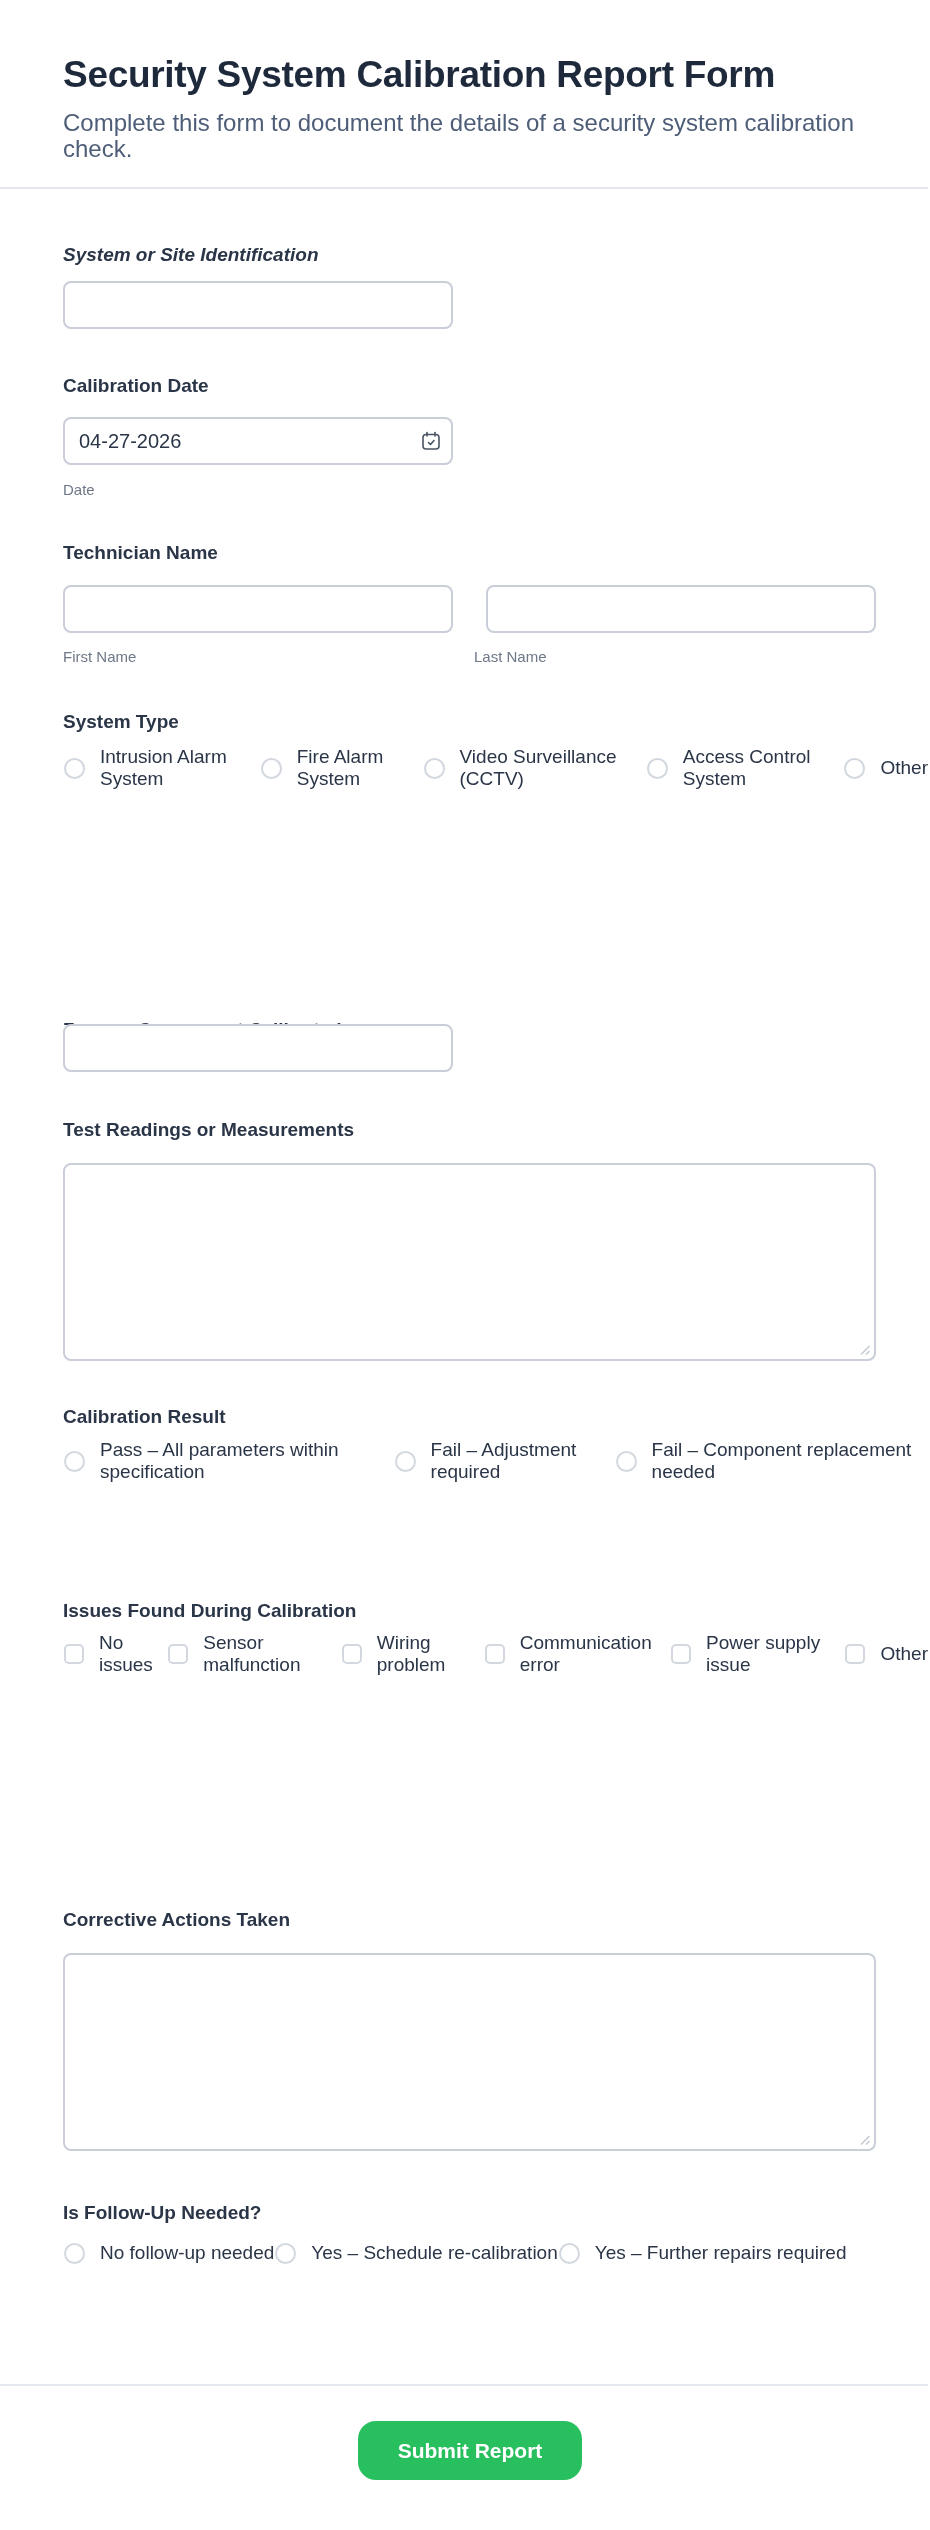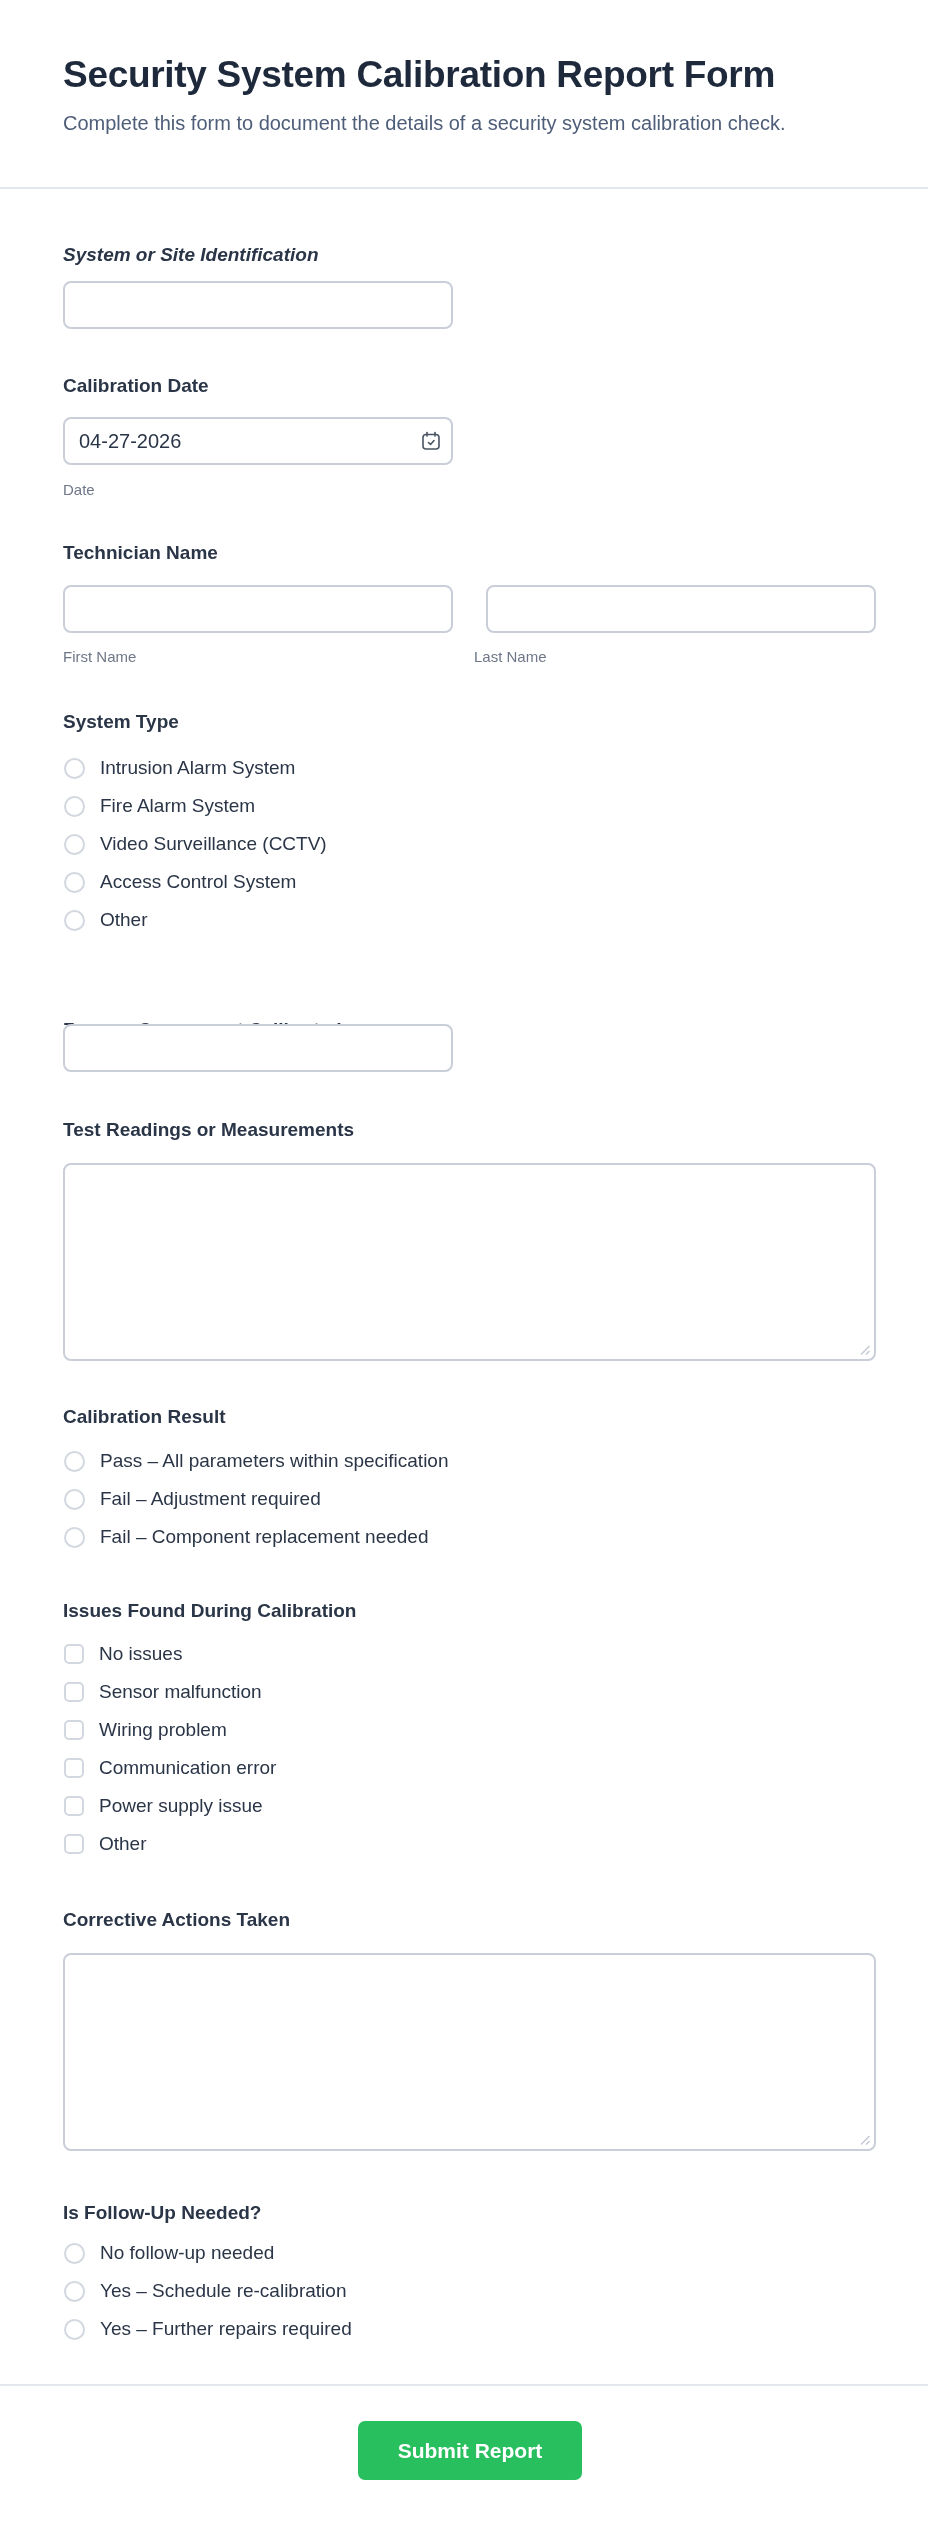--- a/index.html
+++ b/index.html
@@ -1,44 +1,44 @@
 <!DOCTYPE html>
 <html><head>
 <meta charset="utf-8">
 <style>
   html,body{margin:0;padding:0;background:#ffffff;}
   .page{position:relative;width:928px;height:2530px;background:#ffffff;
         font-family:"Liberation Sans", sans-serif;overflow:hidden;}
   .title{position:absolute;left:63px;top:52px;width:820px;font-size:37px;line-height:46px;
          font-weight:700;color:#1e2a3c;letter-spacing:-0.3px;}
-  .subtitle{position:absolute;left:63px;top:110px;width:820px;font-size:20px;line-height:26px;
+  .subtitle{position:absolute;left:63px;top:110px;width:820px;font-size:24px;line-height:26px;
             color:#4e5d78;}
   .divider{position:absolute;left:0;width:930px;height:2px;background:#e4e7ed;}
   .f-label{position:absolute;left:63px;font-size:19px;line-height:24px;font-weight:600;color:#2a3547;}
   .ti{box-sizing:border-box;border:2px solid #c9ced8;border-radius:8px;background:#fff;
       padding:0 14px;font-family:"Liberation Sans", sans-serif;font-size:20px;color:#2a3547;outline:none;}
   .ti-abs{position:absolute;width:390px;height:48px;}
   .date-wrap{position:absolute;left:63px;top:417px;width:390px;height:48px;}
   .date-wrap input{width:100%;height:100%;padding-right:57px;}
   .date-icon{position:absolute;right:12px;top:14px;width:20px;height:20px;pointer-events:none;}
   .ta-wrap{position:absolute;left:63px;width:813px;height:198px;}
   .ta-wrap textarea{box-sizing:border-box;width:100%;height:100%;border:2px solid #c9ced8;
       border-radius:8px;background:#fff;padding:12px 14px;resize:none;outline:none;
       font-family:"Liberation Sans", sans-serif;font-size:20px;color:#2a3547;}
   .ta-handle{position:absolute;right:5px;bottom:5px;width:13px;height:13px;}
   .sub{position:absolute;font-size:15px;line-height:18px;color:#6e7787;}
-  .opt-group{position:absolute;left:63px;display:flex;flex-direction:column;}
+  .opt-group{position:absolute;left:63px;display:flex;}
   .opt-row{display:flex;align-items:center;height:38px;gap:15px;cursor:pointer;}
   .radio{width:21px;height:21px;border:2px solid #d3d7df;border-radius:50%;background:#fff;
          box-sizing:border-box;margin-left:1px;flex:none;}
   .checkbox{width:20px;height:20px;border:2px solid #d3d7df;border-radius:5px;background:#fff;
             box-sizing:border-box;margin-left:1px;flex:none;}
   .opt-label{font-size:19px;color:#2a3547;}
   .btn{position:absolute;left:358px;top:2421px;width:224px;height:59px;background:#28bf5f;
-       border:none;border-radius:7px;color:#ffffff;font-size:21px;font-weight:700;
+       border:none;border-radius:18px;color:#ffffff;font-size:21px;font-weight:700;
        font-family:"Liberation Sans", sans-serif;cursor:pointer;}
 </style>
 </head>
 <body>
 
 <div class="page">
 
   <div class="title">Security System Calibration Report Form</div>
   <div class="subtitle">Complete this form to document the details of a security system calibration check.</div>
   <div class="divider" style="top:187px;"></div>

